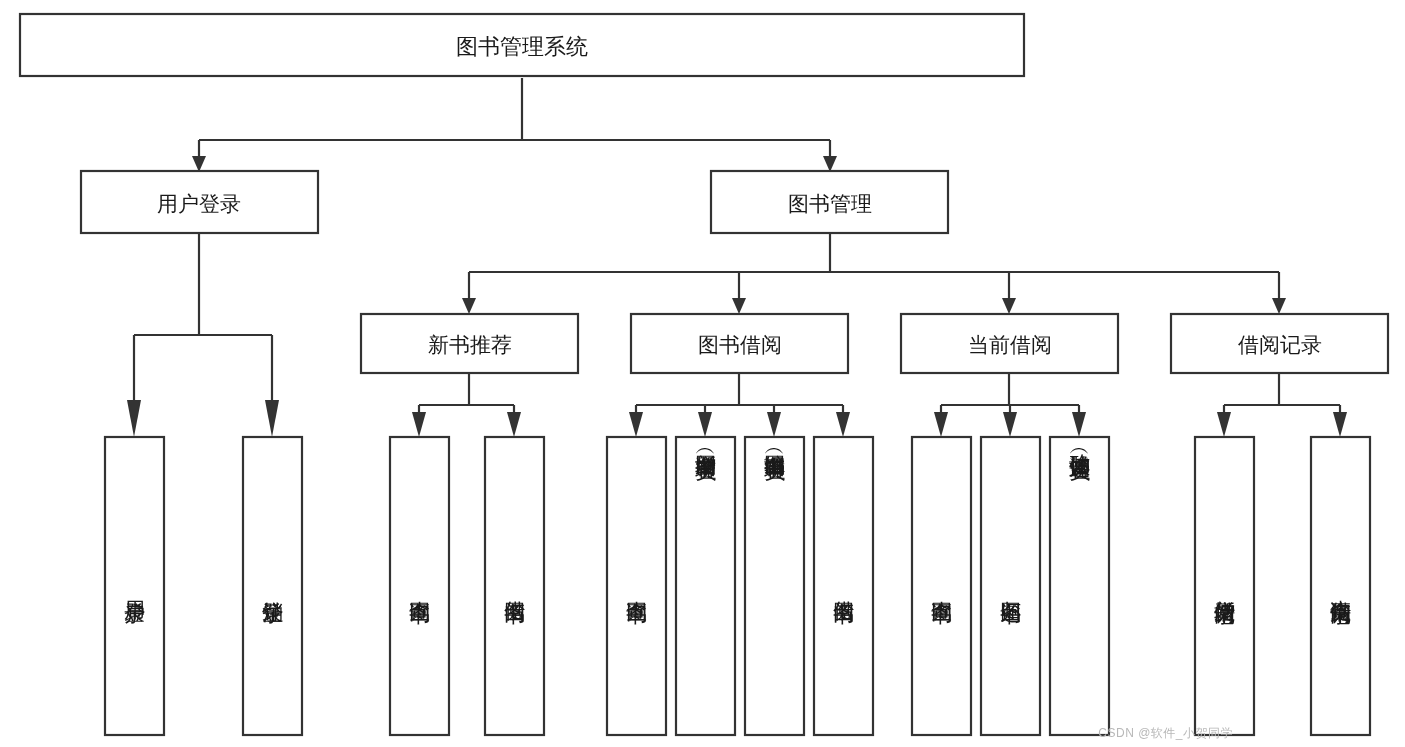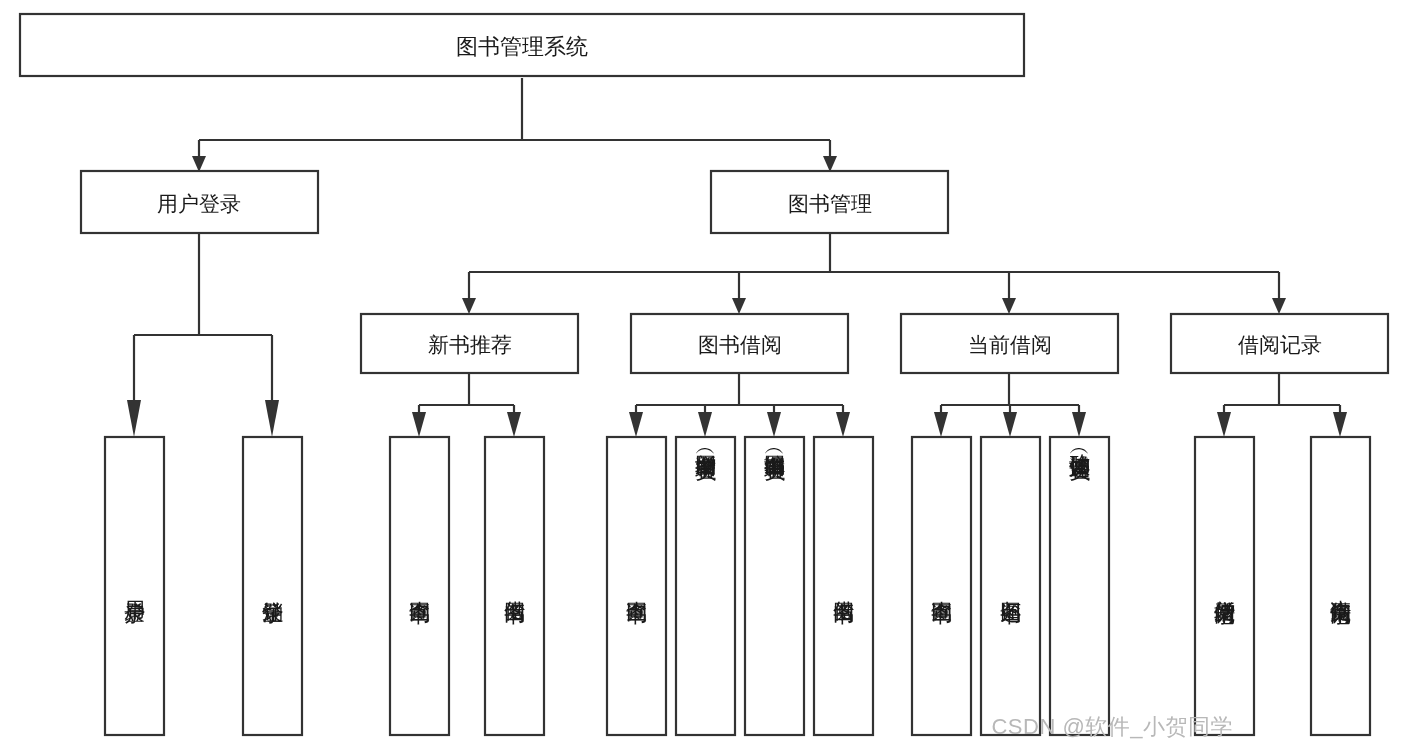--- a/index.html
+++ b/index.html
@@ -73,21 +73,21 @@
     color: #1a1a1a;
     letter-spacing: 1px;
     white-space: nowrap;
     text-align: center;
   }
   .watermark {
     position: absolute;
     right: 8px;
     bottom: 5px;
     font-family: "Liberation Sans", "DejaVu Sans", sans-serif;
-    font-size: 22px;
+    font-size: 12px;
     color: #b8b8b8;
     white-space: nowrap;
     letter-spacing: 0.5px;
   }
 </style>
 </head>
 <body>
 
 <div id="diagram-root">
 

